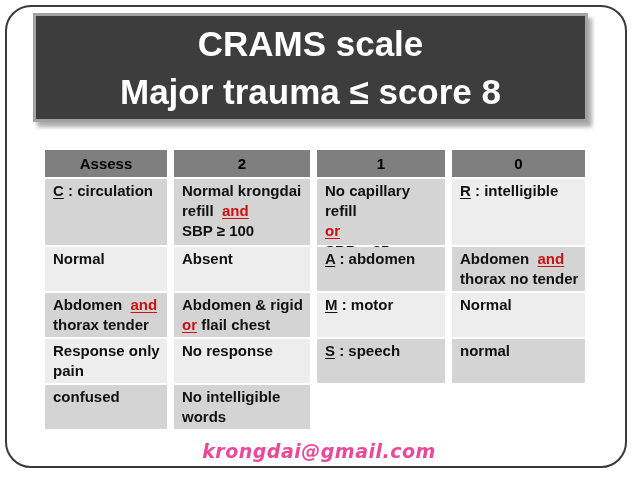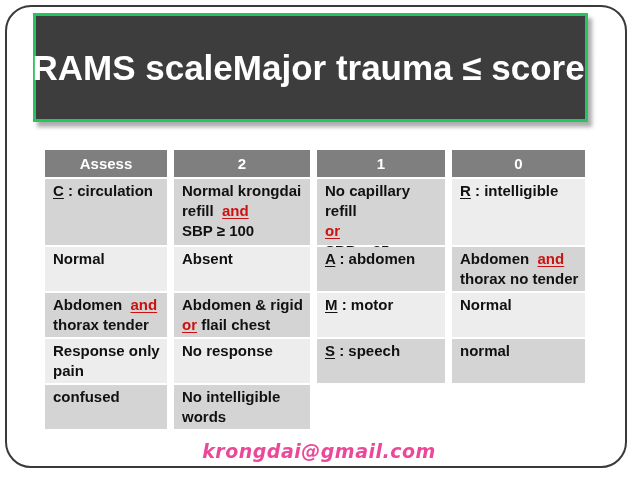--- a/index.html
+++ b/index.html
@@ -22,23 +22,24 @@
     background: transparent;
     z-index: 0;
   }
 
   
   .title-box {
     position: absolute;
     left: 33px; top: 13px;
     width: 555px; height: 109px;
     background: #3d3d3d;
-    border: 3px solid #22c55e;
+    border: 3px solid #a3a3a3;
     box-shadow: 4px 5px 4px #adadad;
     display: flex;
+    flex-direction: column;
     align-items: center;
     justify-content: center;
     z-index: 1;
   }
   .title-line {
     color: #ffffff;
     font-weight: 700;
     font-size: 35px;
     line-height: 48px;
     text-align: center;
@@ -60,21 +61,21 @@
     padding: 2px 6px 16px 8px;
     font-size: 15px;
     font-weight: 700;
     line-height: 20px;
   }
   .cell.hdr {
     display: flex;
     align-items: center;
     justify-content: center;
     background: #7f7f7f;
-    color: #ffffff;
+    color: #000000;
     padding: 0;
     font-size: 15px;
   }
   .cell.dark  { background: #d4d4d4; }
   .cell.light { background: #ededed; }
   .label-letter { text-decoration: underline; text-underline-offset: 2px; }
   .red { color: #cc1111; text-decoration: underline; text-underline-offset: 2px; }
 
   
   .footer-email {

